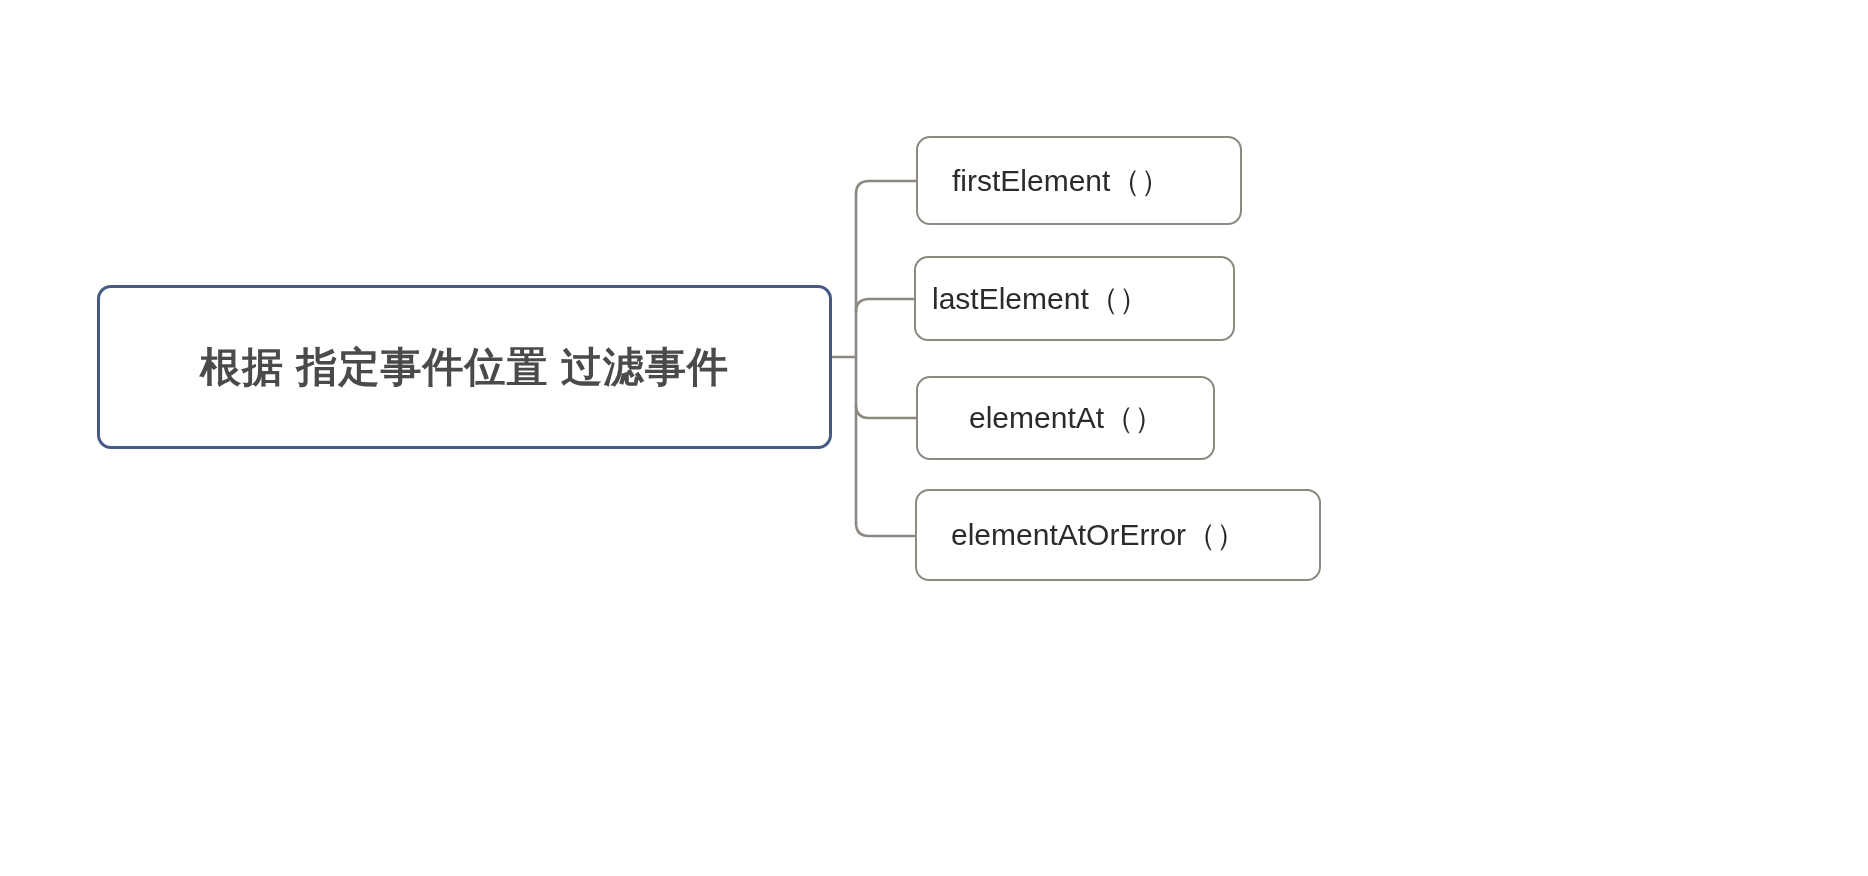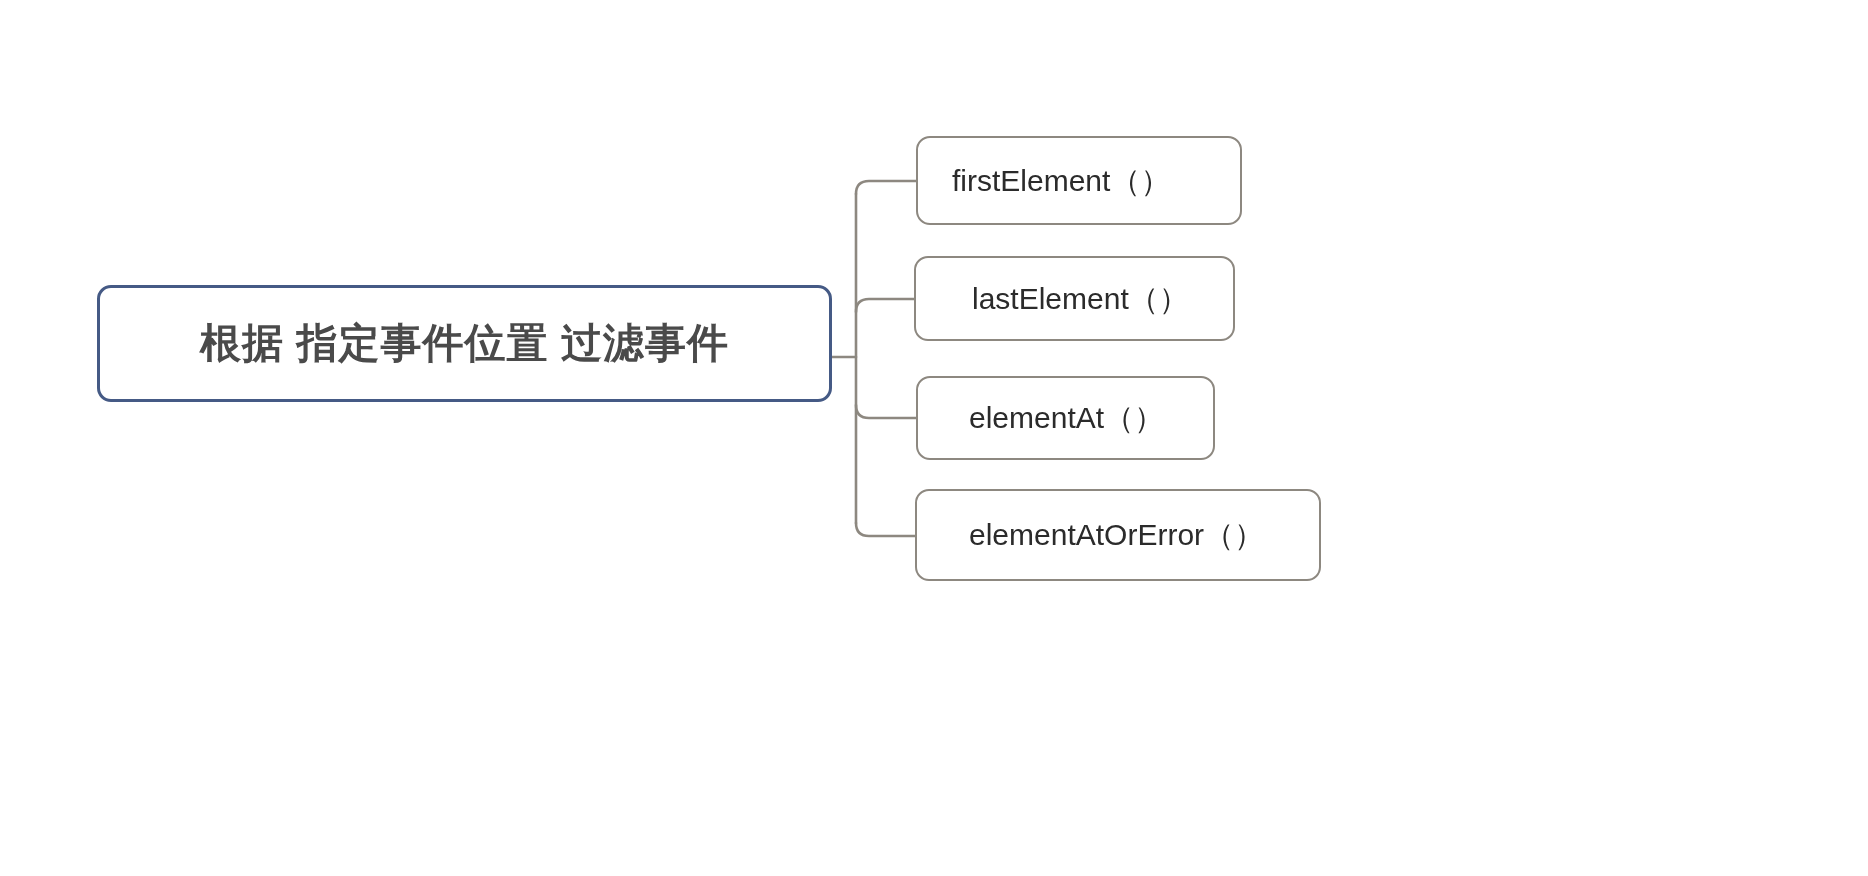--- a/index.html
+++ b/index.html
@@ -33,21 +33,21 @@
     box-sizing: border-box;
     background: #ffffff;
     display: flex;
     align-items: center;
     white-space: nowrap;
   }
   .root-node {
     left: 97px;
     top: 285px;
     width: 735px;
-    height: 117px;
+    height: 164px;
     border: 3px solid #455a85;
     border-radius: 14px;
     justify-content: center;
   }
   .root-label {
     font-size: 41px;
     font-weight: bold;
     color: #4a4a4a;
     letter-spacing: 1px;
     line-height: 1;
@@ -60,25 +60,25 @@
   }
   .child-label {
     font-size: 30px;
     font-weight: normal;
     color: #2b2b2b;
     line-height: 1;
   }
   .child-0 { left: 916px; top: 136px;  width: 326px; height: 89px; }
   .child-0 .child-label { padding-left: 34px; }
   .child-1 { left: 914px; top: 256px;  width: 321px; height: 85px; }
-  .child-1 .child-label { padding-left: 56px; }
+  .child-1 .child-label { padding-left: 16px; }
   .child-2 { left: 916px; top: 376px;  width: 299px; height: 84px; }
   .child-2 .child-label { padding-left: 51px; }
   .child-3 { left: 915px; top: 489px;  width: 406px; height: 92px; }
-  .child-3 .child-label { padding-left: 52px; }
+  .child-3 .child-label { padding-left: 34px; }
 </style>
 </head>
 <body>
 
 <div id="canvas">
 
   <svg id="connectors" viewBox="0 0 1868 876" xmlns="http://www.w3.org/2000/svg">
     <g fill="none" stroke="#8d8880" stroke-width="2.6" stroke-linecap="round" stroke-linejoin="round">
 
       <path d="M832,357 L856,357"></path>

